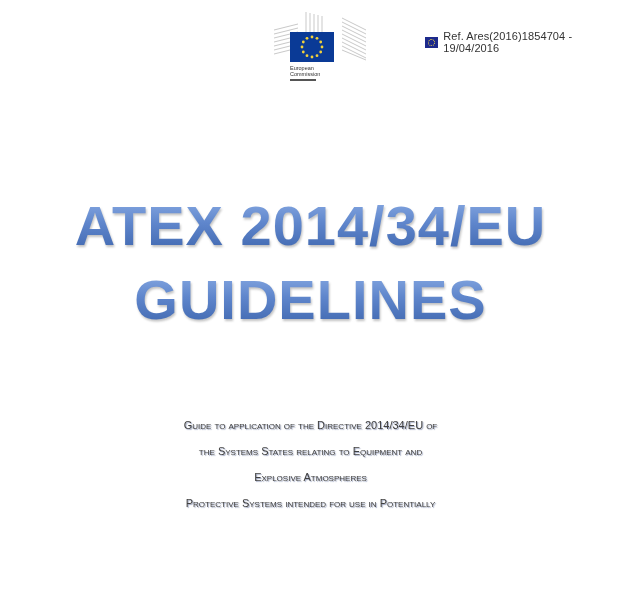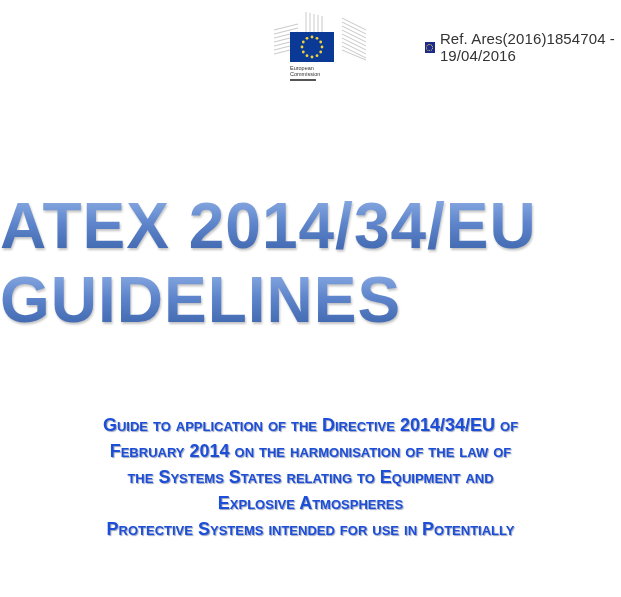--- a/index.html
+++ b/index.html
@@ -4,34 +4,34 @@
   <style>
     html, body { margin: 0; padding: 0; background: #ffffff; }
     body { width: 621px; height: 597px; position: relative; overflow: hidden; font-family: "Liberation Sans", sans-serif; }
 
     .logo { position: absolute; left: 270px; top: 8px; width: 100px; height: 74px; }
     .logo svg { display: block; }
 
     .ref { position: absolute; left: 425px; top: 30px; display: flex; align-items: center; gap: 5px; }
     .ref .flag { width: 14px; height: 11px; background: #1d2a8c; display: flex; align-items: center; justify-content: center; }
     .ref .flag span { width: 7px; height: 7px; border: 1px dotted #e9d44a; border-radius: 50%; box-sizing: border-box; }
-    .ref .txt { font-size: 15px; color: #333; font-family: "Liberation Sans", sans-serif; letter-spacing: 0.1px; }
+    .ref .txt { font-size: 11px; color: #333; font-family: "Liberation Sans", sans-serif; letter-spacing: 0.1px; }
 
-    .title { position: absolute; left: 0; width: 621px; text-align: left; font-family: "Liberation Sans", sans-serif; font-weight: bold;
-      font-size: 64px; line-height: 64px; letter-spacing: 1px;
+    .title { position: absolute; left: 0; width: 621px; text-align: center; font-family: "Liberation Sans", sans-serif; font-weight: bold;
+      font-size: 56px; line-height: 64px; letter-spacing: 1px;
       background: linear-gradient(to bottom, #8fb0e6 0%, #5f86cc 45%, #3a62aa 100%);
       -webkit-background-clip: text; background-clip: text; color: transparent;
       filter: drop-shadow(1px 2px 1px rgba(120,120,120,0.45));
     }
     .t1 { top: 194px; }
     .t2 { top: 268px; }
 
     .subtitle { position: absolute; left: 20px; width: 581px; top: 412px; text-align: center;
-      font-family: "Liberation Sans", sans-serif; font-weight: bold; font-variant: small-caps;
-      font-size: 18px; line-height: 26px; color: #1d4ed8;
+      font-family: "Liberation Sans", sans-serif; font-weight: normal; font-variant: small-caps;
+      font-size: 11px; line-height: 26px; color: #404040;
       text-shadow: 1px 1px 1px rgba(30,50,110,0.45);
     }
     .subtitle div { white-space: nowrap; }
   </style>
 </head>
 <body>
 
 <div class="logo">
   <svg width="100" height="74" viewBox="0 0 100 74">
 
@@ -84,17 +84,16 @@
       <span></span>
     </div>
   <span class="txt">Ref. Ares(2016)1854704 - 19/04/2016</span>
 </div>
 
 <div class="title t1">ATEX 2014/34/EU</div>
 <div class="title t2">GUIDELINES</div>
 
 <div class="subtitle">
   <div>Guide to application of the Directive 2014/34/EU of</div>
-  <div>February 2014 on the harmonisation of the law of</div>
   <div>the Systems States relating to Equipment and</div>
   <div>Explosive Atmospheres</div>
   <div>Protective Systems intended for use in Potentially</div>
 </div>
 
 </body></html>

